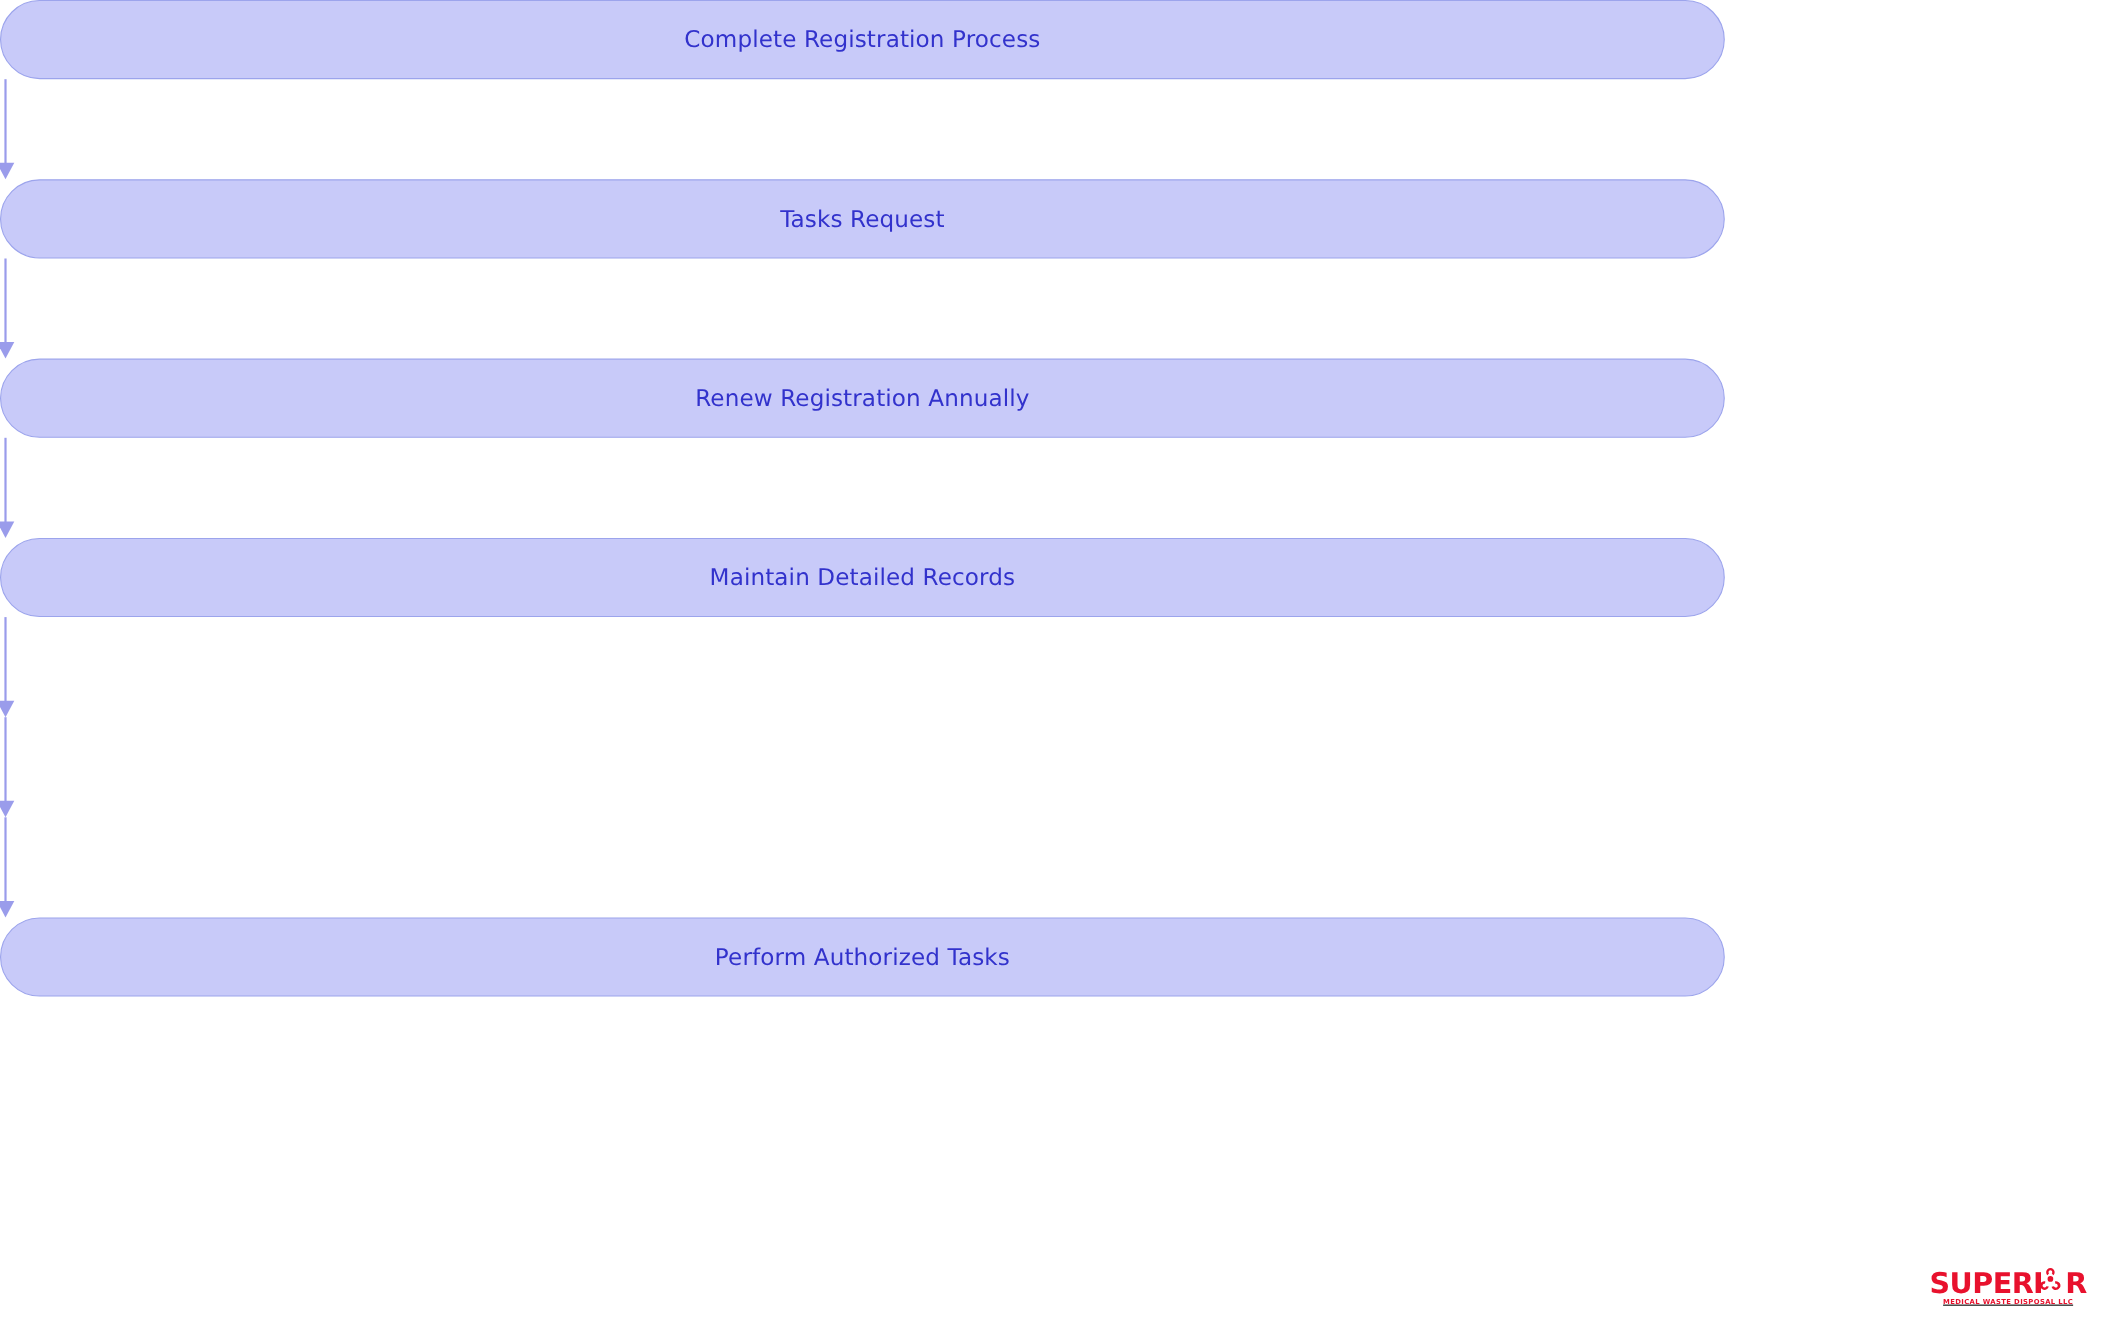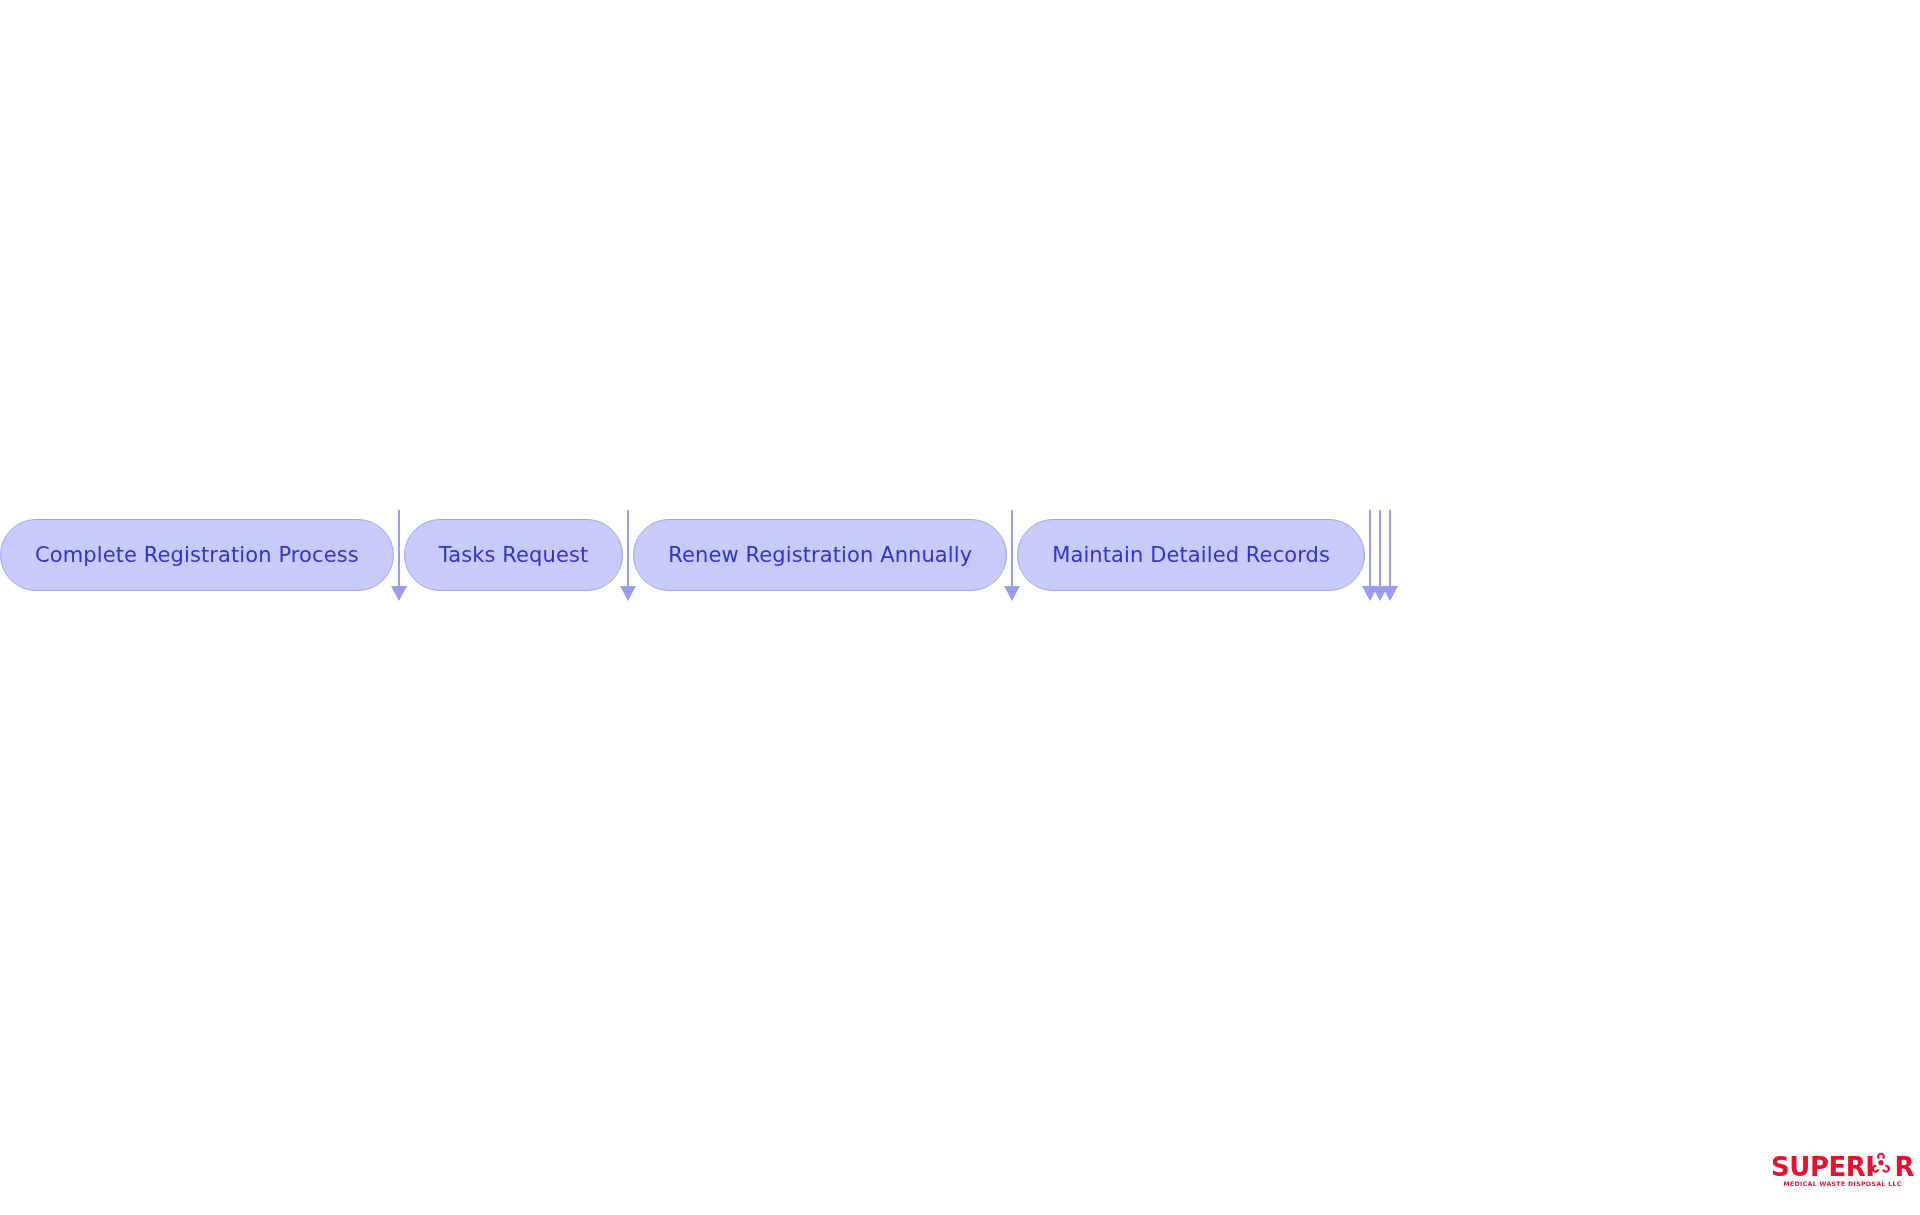--- a/index.html
+++ b/index.html
@@ -20,22 +20,21 @@
   }
 
   
   #flow {
     position: absolute;
     left: 0;
     top: 0;
     width: 1568px;     
     height: 1110px;
     display: flex;
-    flex-direction: row;
-    align-items: center;
+    flex-direction: column;
   }
 
   .node {
     display: flex;
     align-items: center;
     justify-content: center;
     height: 72px;
     padding: 0 34px;
     border-radius: 36px;
     background: #c8caf9;
@@ -72,25 +71,26 @@
     width: 0;
     height: 0;
     border-left: 8px solid transparent;
     border-right: 8px solid transparent;
     border-top: 15px solid #9a9ceb;
   }
 
   
   #logo {
     position: absolute;
-    right: 6px;
+    right: 23px;
     bottom: 28px;
     text-align: center;
     line-height: 1;
     user-select: none;
+    text-decoration: underline;
   }
   #logo .word {
     position: relative;
     display: inline-block;
     font-family: "DejaVu Sans", sans-serif;
     font-weight: bold;
     font-size: 26px;
     letter-spacing: -0.5px;
     color: #e8112d;
     white-space: nowrap;
@@ -169,20 +169,23 @@
       <div class="line"></div>
       <div class="head"></div>
     </div>
 
 
     <div class="connector">
       <div class="line"></div>
       <div class="head"></div>
     </div>
 
+    <div class="node">
+      <span>Perform Authorized Tasks</span>
+    </div>
 
   </div>
 
   <div id="logo">
     <div class="word"><span>SUPERI</span><span class="o-slot"></span><span>R</span>
       <span class="biohazard">
         <svg viewBox="0 0 64 64" style="right:22px;" xmlns="http://www.w3.org/2000/svg" aria-hidden="true">
           <g fill="#e8112d">
             <circle cx="32" cy="31" r="7.5"></circle>
             <path d="M32 2c-6.2 0-11.2 5-11.2 11.2 0 3.3 1.4 6.2 3.7 8.3l3.9-5.2c-.9-.9-1.4-2-1.4-3.3 0-2.8 2.2-5 5-5s5 2.2 5 5c0 1.3-.5 2.4-1.4 3.3l3.9 5.2c2.3-2.1 3.7-5 3.7-8.3C43.2 7 38.2 2 32 2z"></path>

